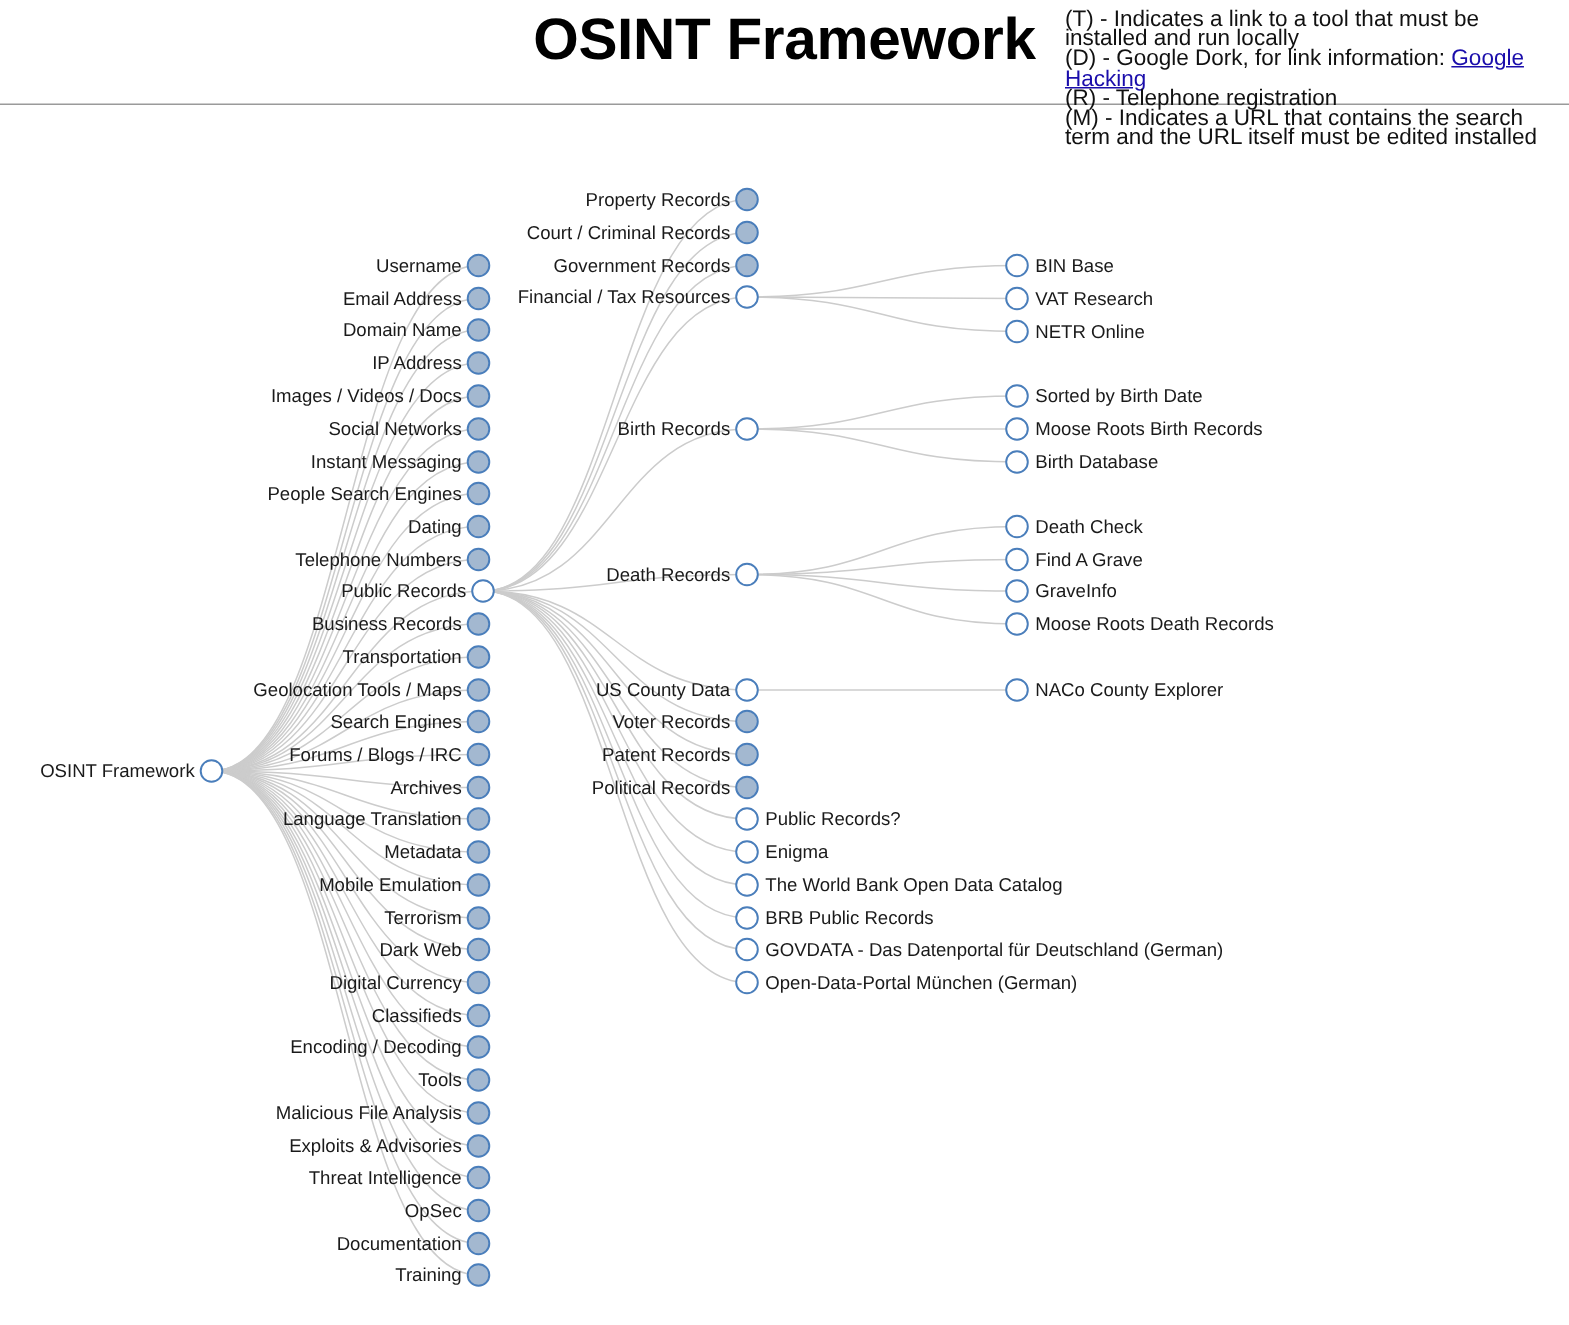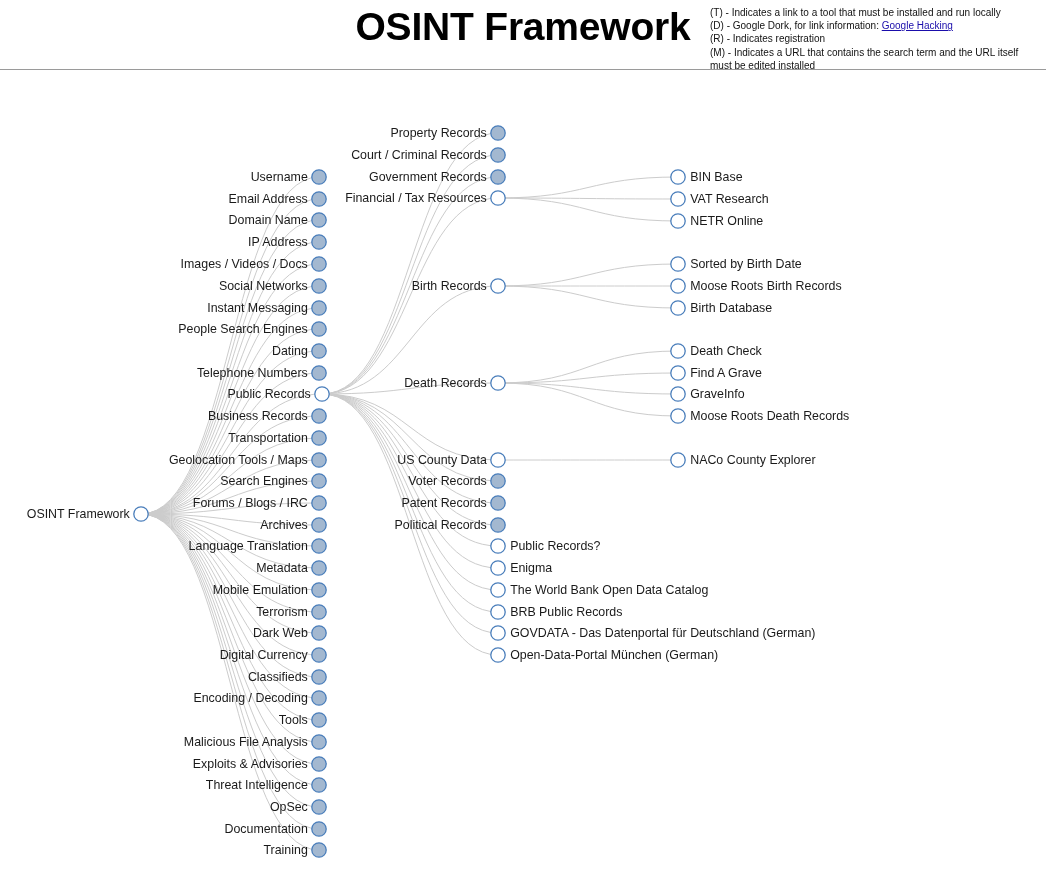--- a/index.html
+++ b/index.html
@@ -37,21 +37,21 @@
     font-family: "Liberation Sans", sans-serif;
     color: #000000;
     line-height: 46px;
     white-space: nowrap;
   }
   #legend {
     position: absolute;
     right: 6px;
     top: 6px;
     width: 330px;
-    font-size: 10px;
+    font-size: 15px;
     line-height: 13.2px;
     color: #111111;
     font-family: "Liberation Sans", sans-serif;
   }
   #legend .legend-line { white-space: normal; }
   #legend a.legend-link {
     color: #1a0dab;
     cursor: pointer;
     margin-top: 16px;
   }
@@ -95,21 +95,21 @@
   <div id="page-title">OSINT Framework</div>
 
   <div id="legend">
     <div class="legend-line">
       <span>(T) - Indicates a link to a tool that must be installed and run locally</span>
     </div>
     <div class="legend-line">
       <span>(D) - Google Dork, for link information: </span><a class="legend-link" href="#">Google Hacking</a>
     </div>
     <div class="legend-line">
-      <span>(R) - Indicates registration</span>
+      <span>(R) - Telephone registration</span>
     </div>
     <div class="legend-line">
       <span>(M) - Indicates a URL that contains the search term and the URL itself must be edited installed</span>
     </div>
   </div>
 </div>
 
 <div id="tree-wrap">
   <svg id="tree-svg" viewBox="0 0 1046 813">
     <g id="links-layer">

